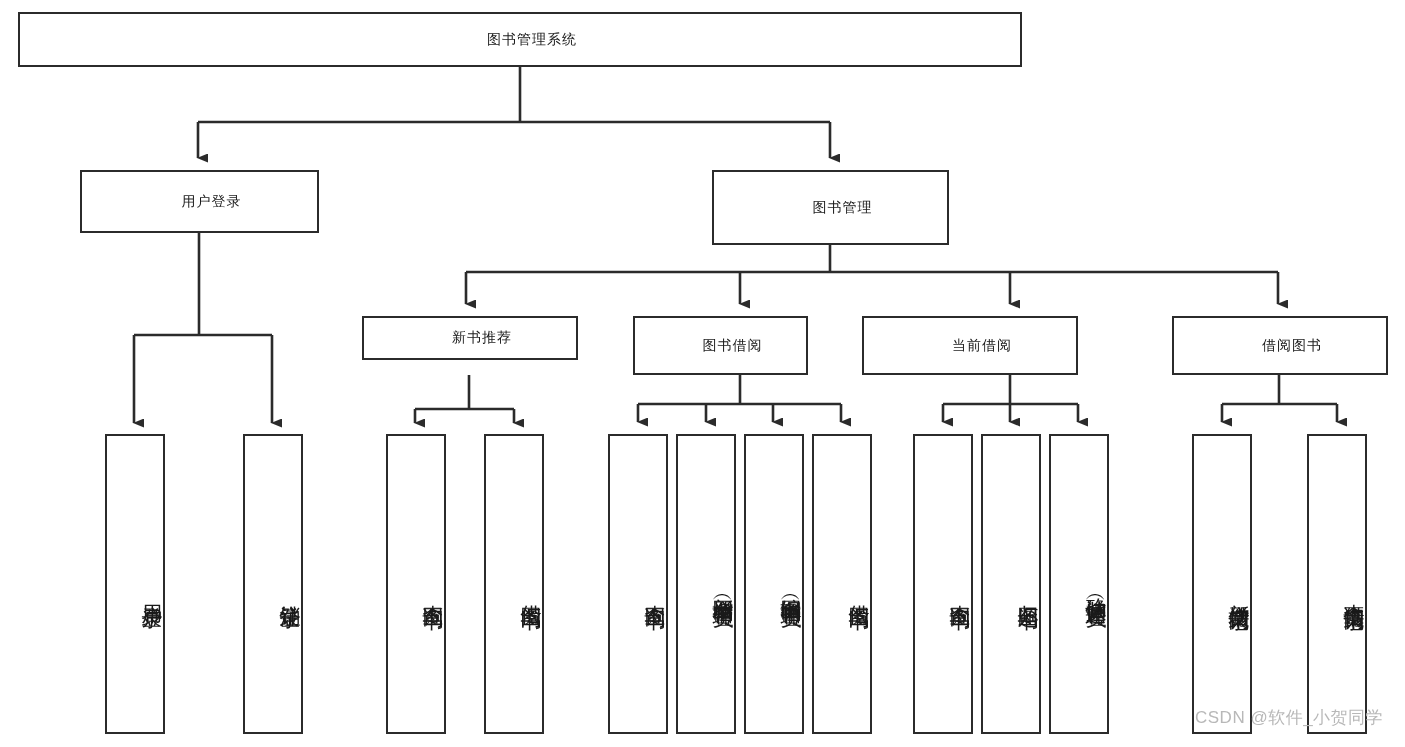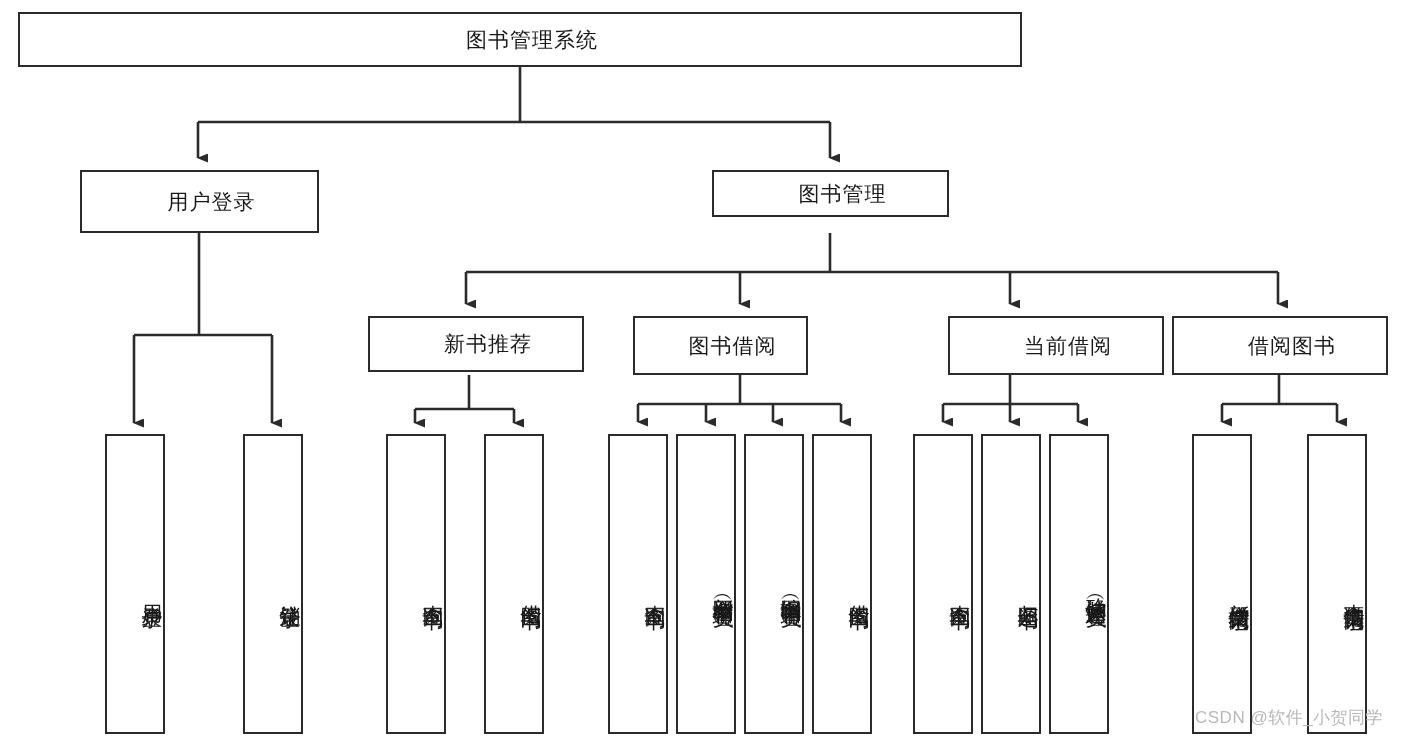--- a/index.html
+++ b/index.html
@@ -29,21 +29,21 @@
     position: absolute;
     box-sizing: border-box;
     border: 2px solid #2b2b2b;
     background: #ffffff;
     display: flex;
     align-items: center;
     justify-content: center;
     color: #1a1a1a;
   }
   .node.horizontal {
-    font-size: 21px;
+    font-size: 14px;
     letter-spacing: 1px;
     padding-left: 24px;
   }
   .node.vertical {
     writing-mode: vertical-rl;
     text-orientation: upright;
     font-size: 21px;
     line-height: 1.05;
     letter-spacing: 1.5px;
     padding-top: 14px;
@@ -114,25 +114,25 @@
       <path d="M1279,375 L1279,404"></path>
       <path d="M1222,404 L1337,404"></path>
       <path d="M1222,404 L1222,422" marker-end="url(#arrow)"></path>
       <path d="M1337,404 L1337,422" marker-end="url(#arrow)"></path>
     </g>
   </svg>
 
   <div class="node horizontal" style="left:18px; top:12px; width:1004px; height:55px;">图书管理系统</div>
 
   <div class="node horizontal" style="left:80px; top:170px; width:239px; height:63px;">用户登录</div>
-  <div class="node horizontal" style="left:712px; top:170px; width:237px; height:47px;">图书管理</div>
+  <div class="node horizontal" style="left:712px; top:170px; width:237px; height:75px;">图书管理</div>
 
-  <div class="node horizontal" style="left:362px; top:316px; width:216px; height:56px;margin-left:6px;">新书推荐</div>
+  <div class="node horizontal" style="left:362px; top:316px; width:216px; height:44px;">新书推荐</div>
   <div class="node horizontal" style="left:633px; top:316px; width:175px; height:59px;">图书借阅</div>
-  <div class="node horizontal" style="left:948px; top:316px; width:216px; height:59px;">当前借阅</div>
+  <div class="node horizontal" style="left:862px; top:316px; width:216px; height:59px;">当前借阅</div>
   <div class="node horizontal" style="left:1172px; top:316px; width:216px; height:59px;">借阅图书</div>
 
   <div class="node vertical" style="left:105px; top:434px; width:60px; height:300px;">用户登录</div>
   <div class="node vertical" style="left:243px; top:434px; width:60px; height:300px;">注销登录</div>
 
   <div class="node vertical" style="left:386px; top:434px; width:60px; height:300px;">查询图书</div>
   <div class="node vertical" style="left:484px; top:434px; width:60px; height:300px;">借阅图书</div>
 
   <div class="node vertical" style="left:608px; top:434px; width:60px; height:300px;">查询图书</div>
   <div class="node vertical top-align" style="left:676px; top:434px; width:60px; height:300px;">新增图书（管理员）</div>

